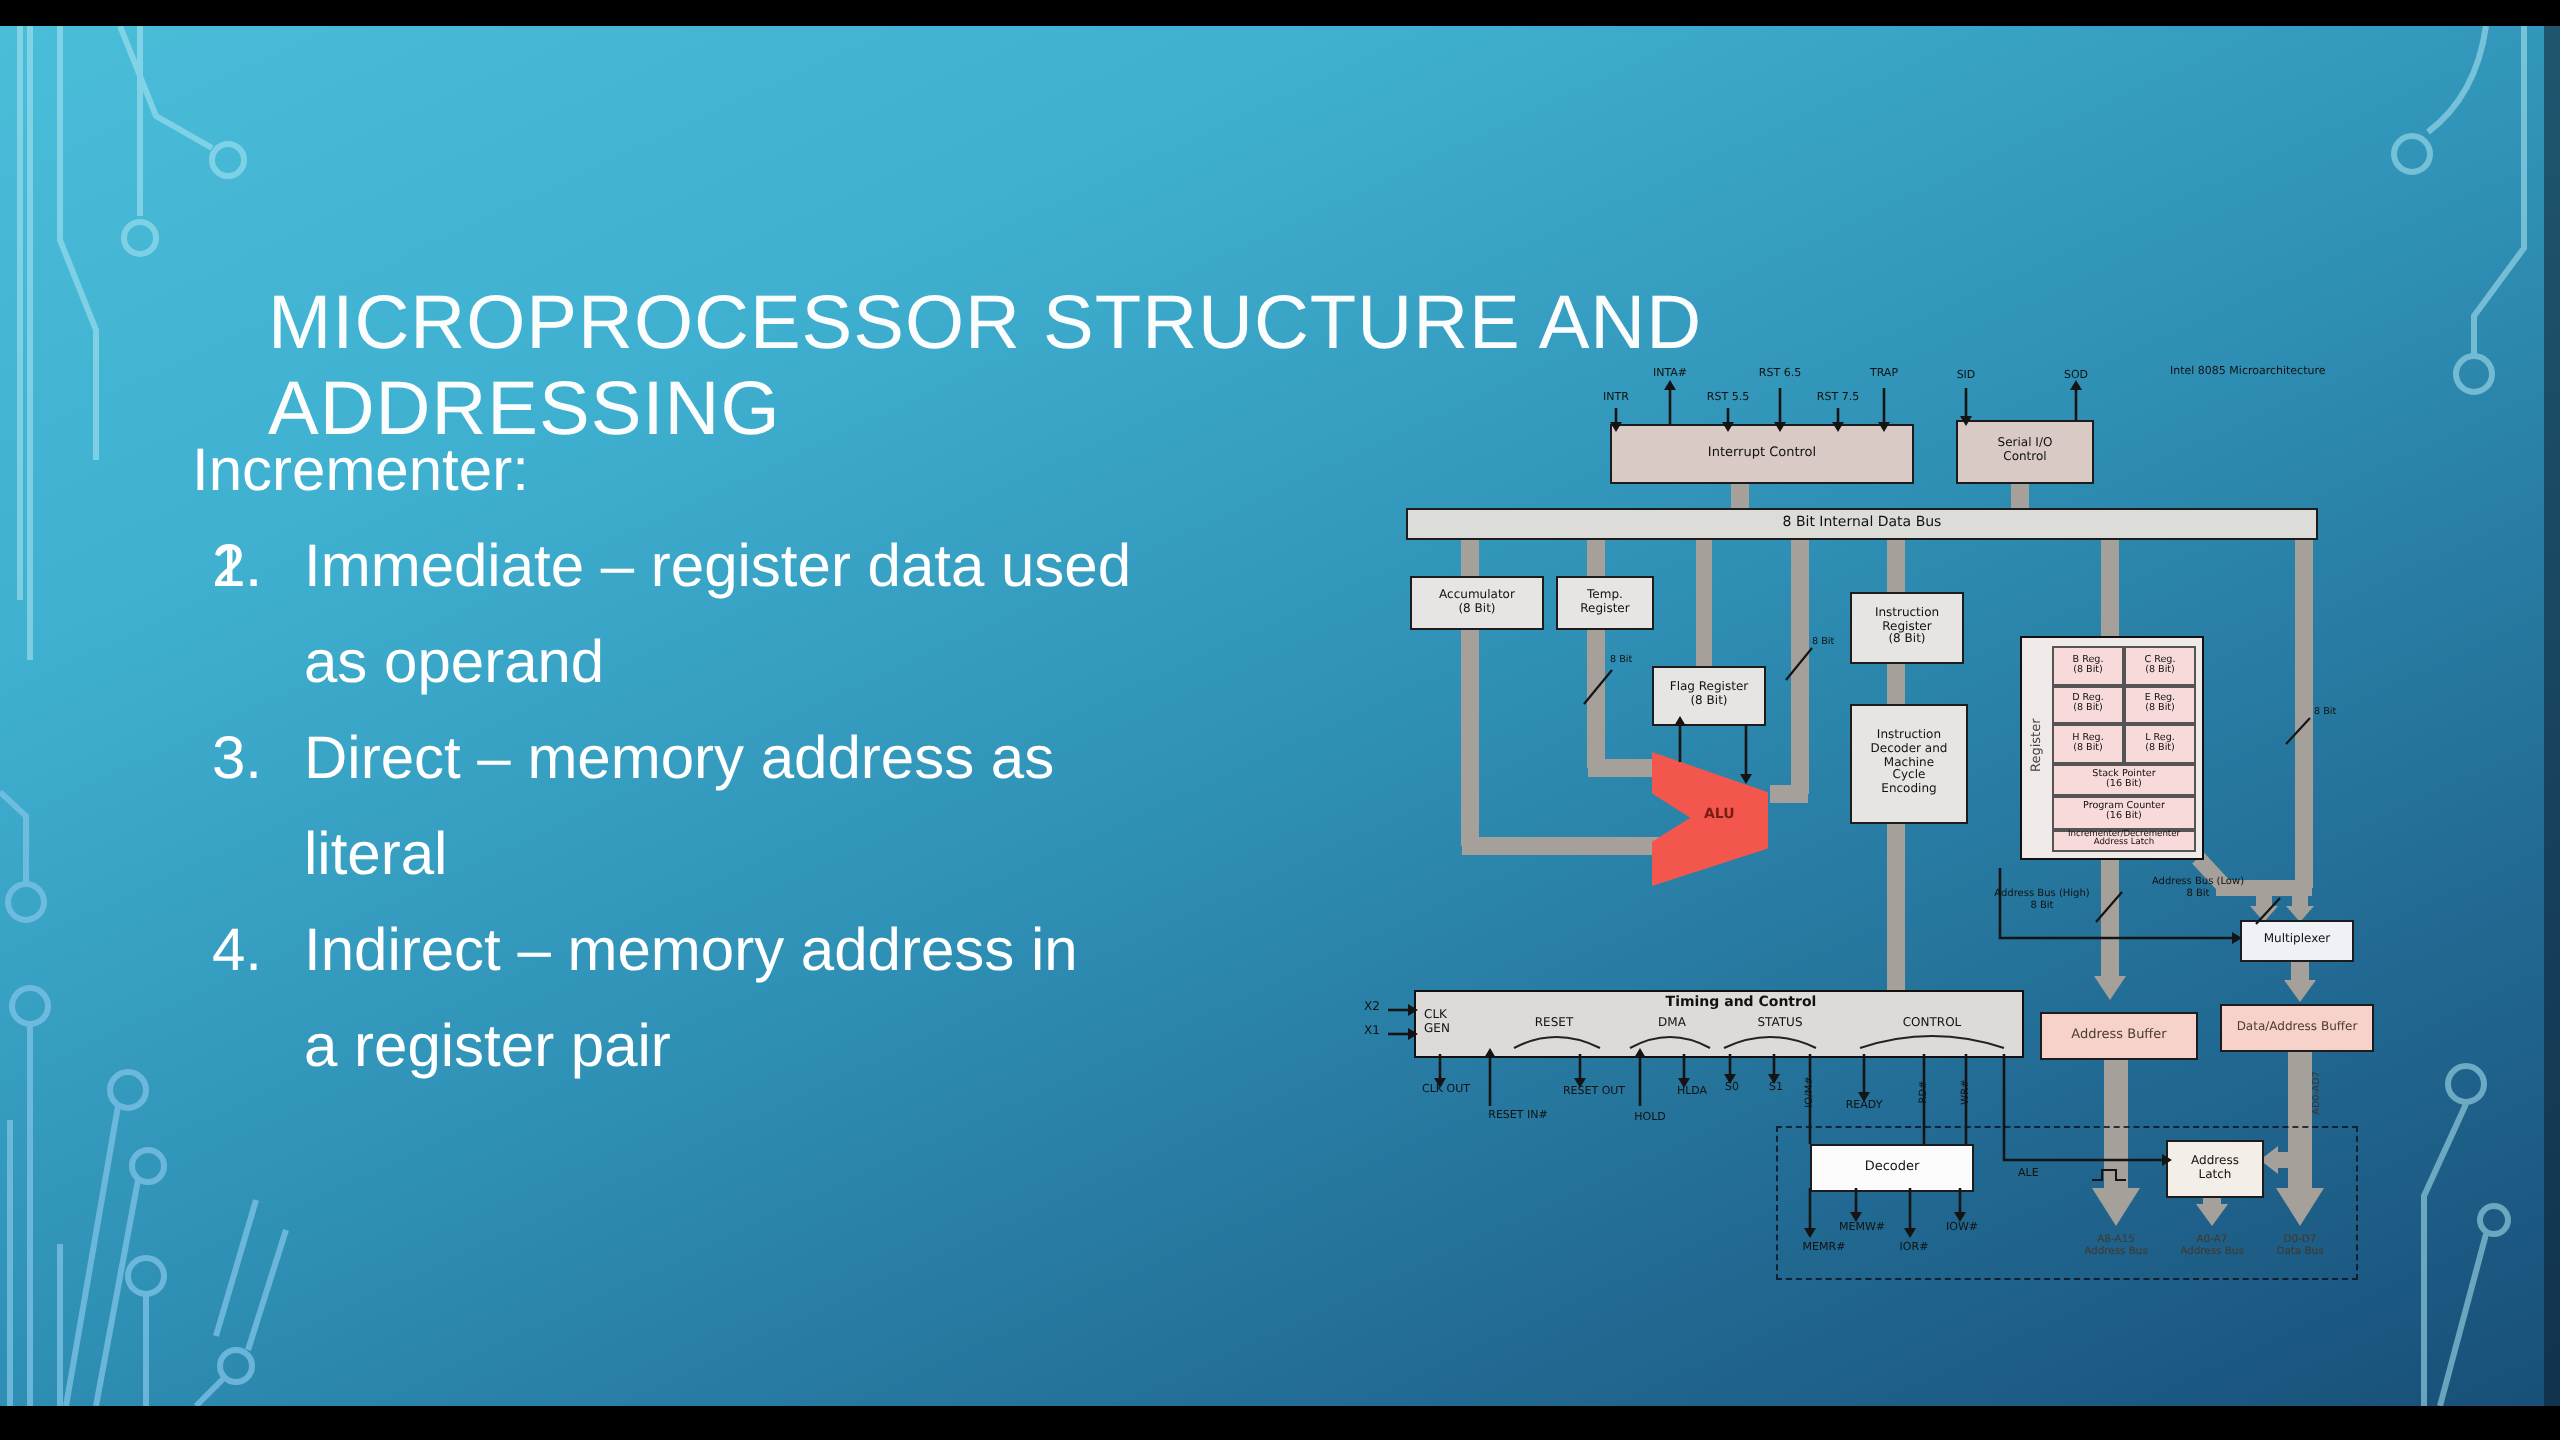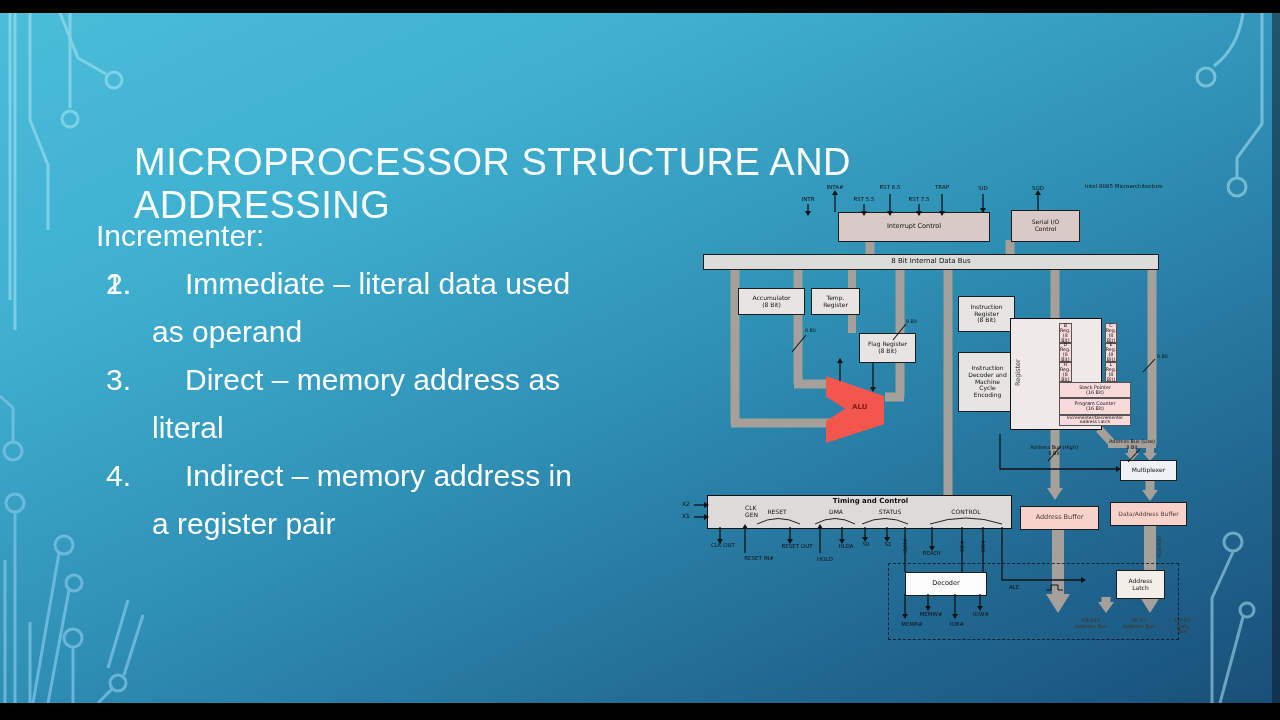--- a/index.html
+++ b/index.html
@@ -1,18 +1,18 @@
 <!DOCTYPE html>
 <html style="--color-bg_top: #4abdd9; --color-bg_mid: #2f90b5; --color-bg_bottom: #184f78; --color-trace: #aee6f2; --color-trace_strong: #7fc3e8; --color-alu_fill: #f3564c; --color-alu_text: #7c1d15; --color-box_gray: #e6e5e3; --color-box_tan: #d9cac5; --color-box_pink: #f7d2cb; --color-cell_pink: #f8dada; --color-bus_gray: #a6a09a; --color-title_text: #fbfdfd;"><head>
 <meta charset="utf-8">
 <style>
   html,body{margin:0;padding:0;width:1280px;height:720px;overflow:hidden;background:#000;
     font-family:"Liberation Sans","DejaVu Sans",sans-serif;}
   #stage{position:absolute;inset:0;width:1044px;height:720px;}
-  .pre{white-space:pre-line;margin-left:33px;}
+  .pre{white-space:pre-line;}
   
   #slide-bg{position:absolute;left:0;top:13px;width:1280px;height:690px;
     background:linear-gradient(155deg,var(--color-bg_top,#4abdd9) 0%,#3fb0d0 25%,var(--color-bg_mid,#2f90b5) 52%,#226b94 78%,var(--color-bg_bottom,#184f78) 100%);}
   #deco{position:absolute;left:0;top:0;width:1280px;height:720px;pointer-events:none;}
   .trace{stroke:var(--color-trace,#aee6f2);stroke-width:3;fill:none;opacity:.55;}
   .trace2{stroke:var(--color-trace_strong,#7fc3e8);stroke-width:3;fill:none;opacity:.75;}
   #edge-artifact{position:absolute;left:1272px;top:13px;width:8px;height:690px;background:rgba(12,22,34,.5);}
   .letterbox{position:absolute;left:0;width:1280px;background:#000;}
   #bar-top{top:0;height:13px;}
   #bar-bottom{top:703px;height:17px;}
@@ -108,21 +108,21 @@
 
   <div id="slide-title">MICROPROCESSOR STRUCTURE AND ADDRESSING</div>
 
   <div id="body-text">
     <div id="list-heading">Incrementer:</div>
     <div class="list-item">
       <span class="list-num">1.</span>
     </div>
     <div class="list-item">
       <span class="list-num">2.</span>
-      <span class="pre">Immediate – literal data used
+      <span class="pre">Immediate – register data used
 as operand</span>
     </div>
     <div class="list-item">
       <span class="list-num">3.</span>
       <span class="pre">Direct – memory address as
 literal</span>
     </div>
     <div class="list-item">
       <span class="list-num">4.</span>
       <span class="pre">Indirect – memory address in

